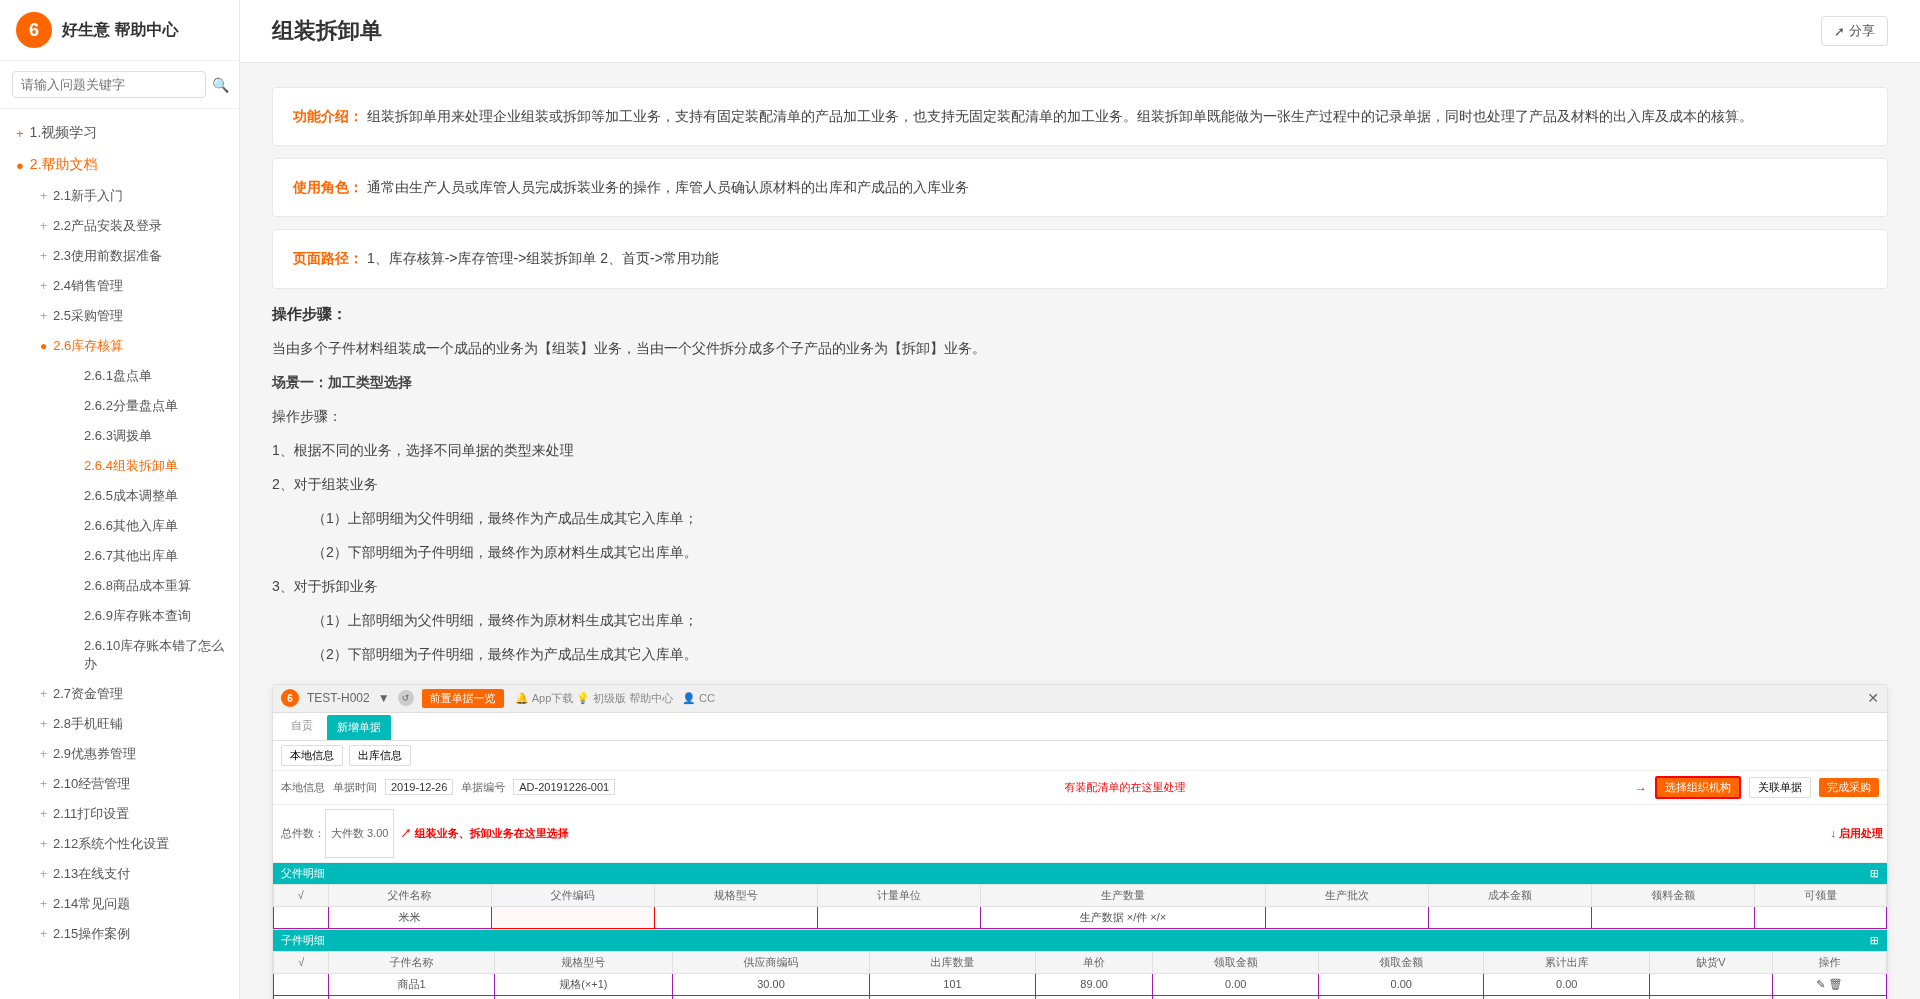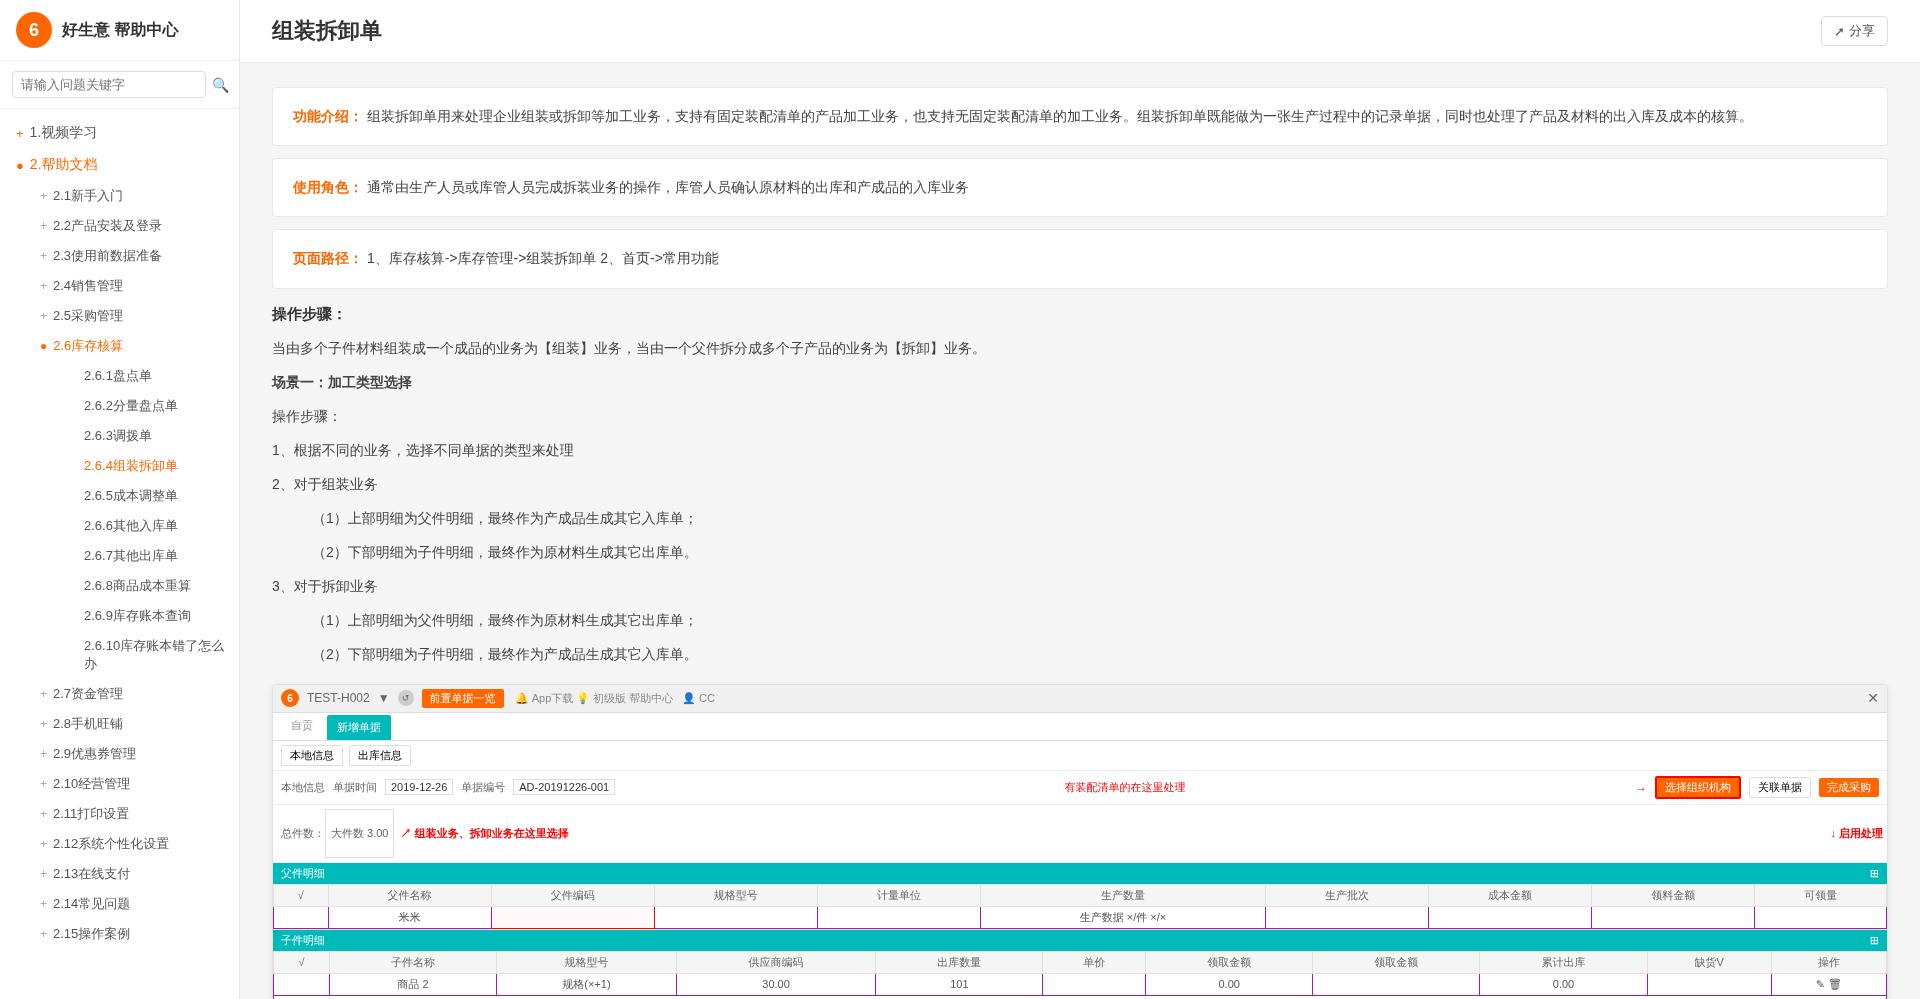--- a/index.html
+++ b/index.html
@@ -382,20 +382,33 @@
               <th>领取金额</th>
               <th>领取金额</th>
               <th>累计出库</th>
               <th>缺货V</th>
               <th>操作</th>
             </tr>
           </thead>
           <tbody>
             <tr>
               <td></td>
+              <td>商品1</td>
+              <td>规格(×+1)</td>
+              <td>30.00</td>
+              <td>101</td>
+              <td>89.00</td>
+              <td>0.00</td>
+              <td>0.00</td>
+              <td>0.00</td>
+              <td></td>
+              <td>✎ 🗑</td>
+            </tr>
+            <tr>
+              <td></td>
               <td>商品 2</td>
               <td>规格(×+1)</td>
               <td>30.00</td>
               <td>101</td>
               <td></td>
               <td>0.00</td>
               <td></td>
               <td>0.00</td>
               <td></td>
               <td>✎ 🗑</td>

